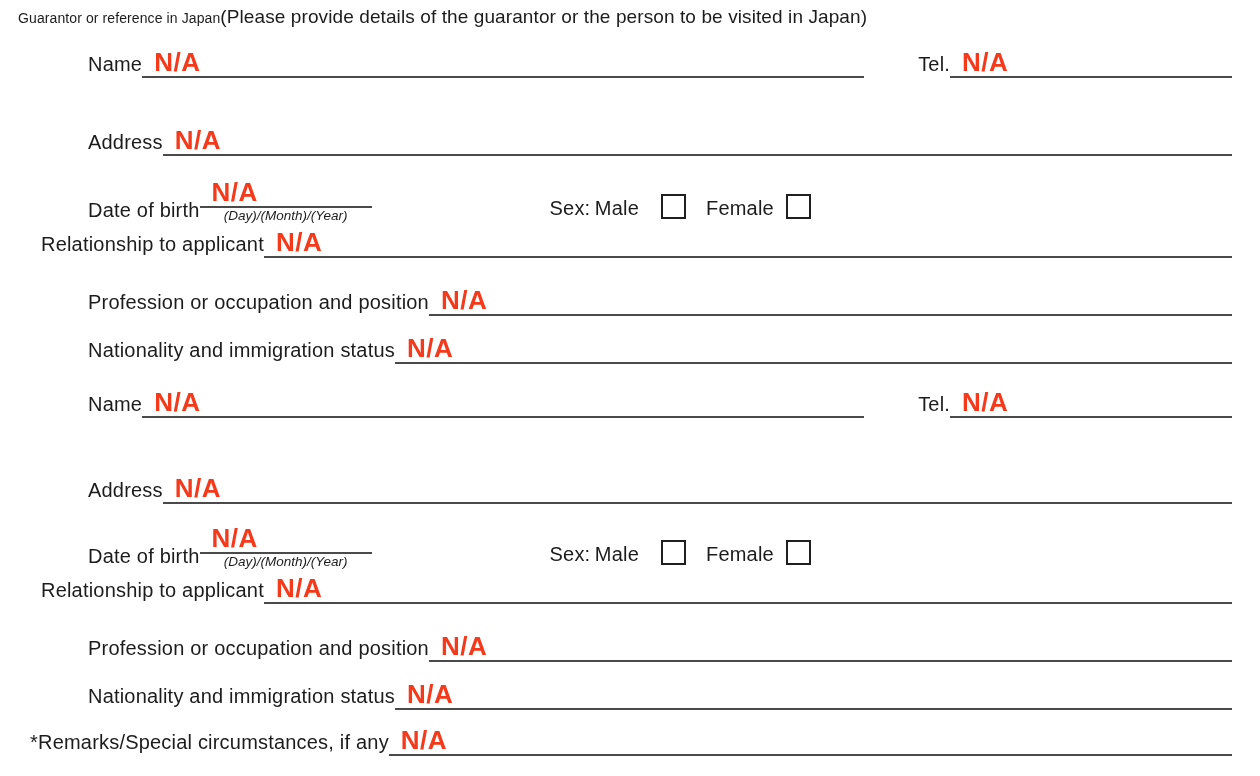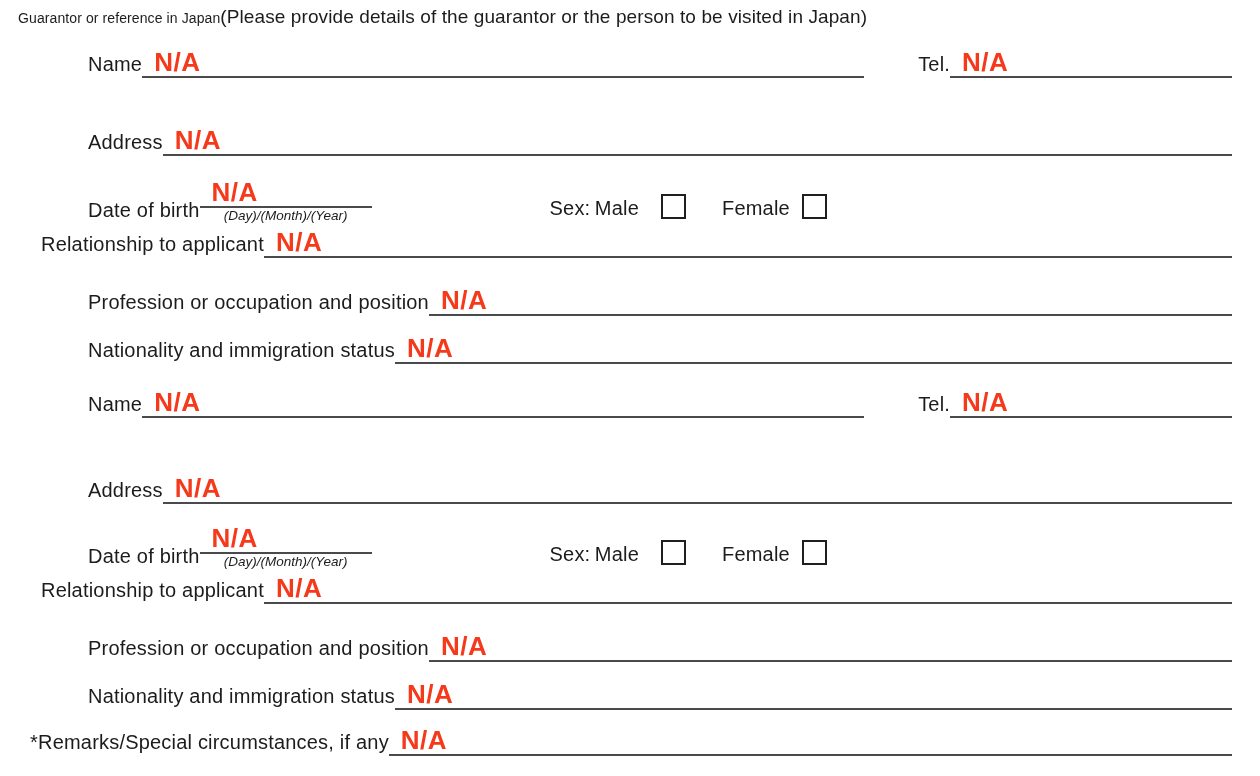--- a/index.html
+++ b/index.html
@@ -57,21 +57,21 @@
     font-style: italic;
   }
   .sex-group { display: flex; margin-left: 178px; height: 30px; }
   .cbox {
     width: 25px; height: 25px;
     border: 2px solid #1f1f1f;
     background: #ffffff;
     margin-bottom: 1px;
   }
   .cbox.male { margin-left: 22px; }
-  .fem-label { margin-left: 36px; }
+  .fem-label { margin-left: 20px; }
   .cbox.female { margin-left: 12px; }
   
   .r-name     { margin-top: 20px; }
   .r-address  { margin-top: 48px; }
   .r-dob      { margin-top: 22px; }
   .r-rel      { margin-top: 4px; margin-left: 23px; }
   .r-prof     { margin-top: 28px; }
   .r-nat      { margin-top: 18px; }
   .hdr-2      { margin-top: 16px; margin-left: 4px; }
   .r-name2    { margin-top: 24px; }

